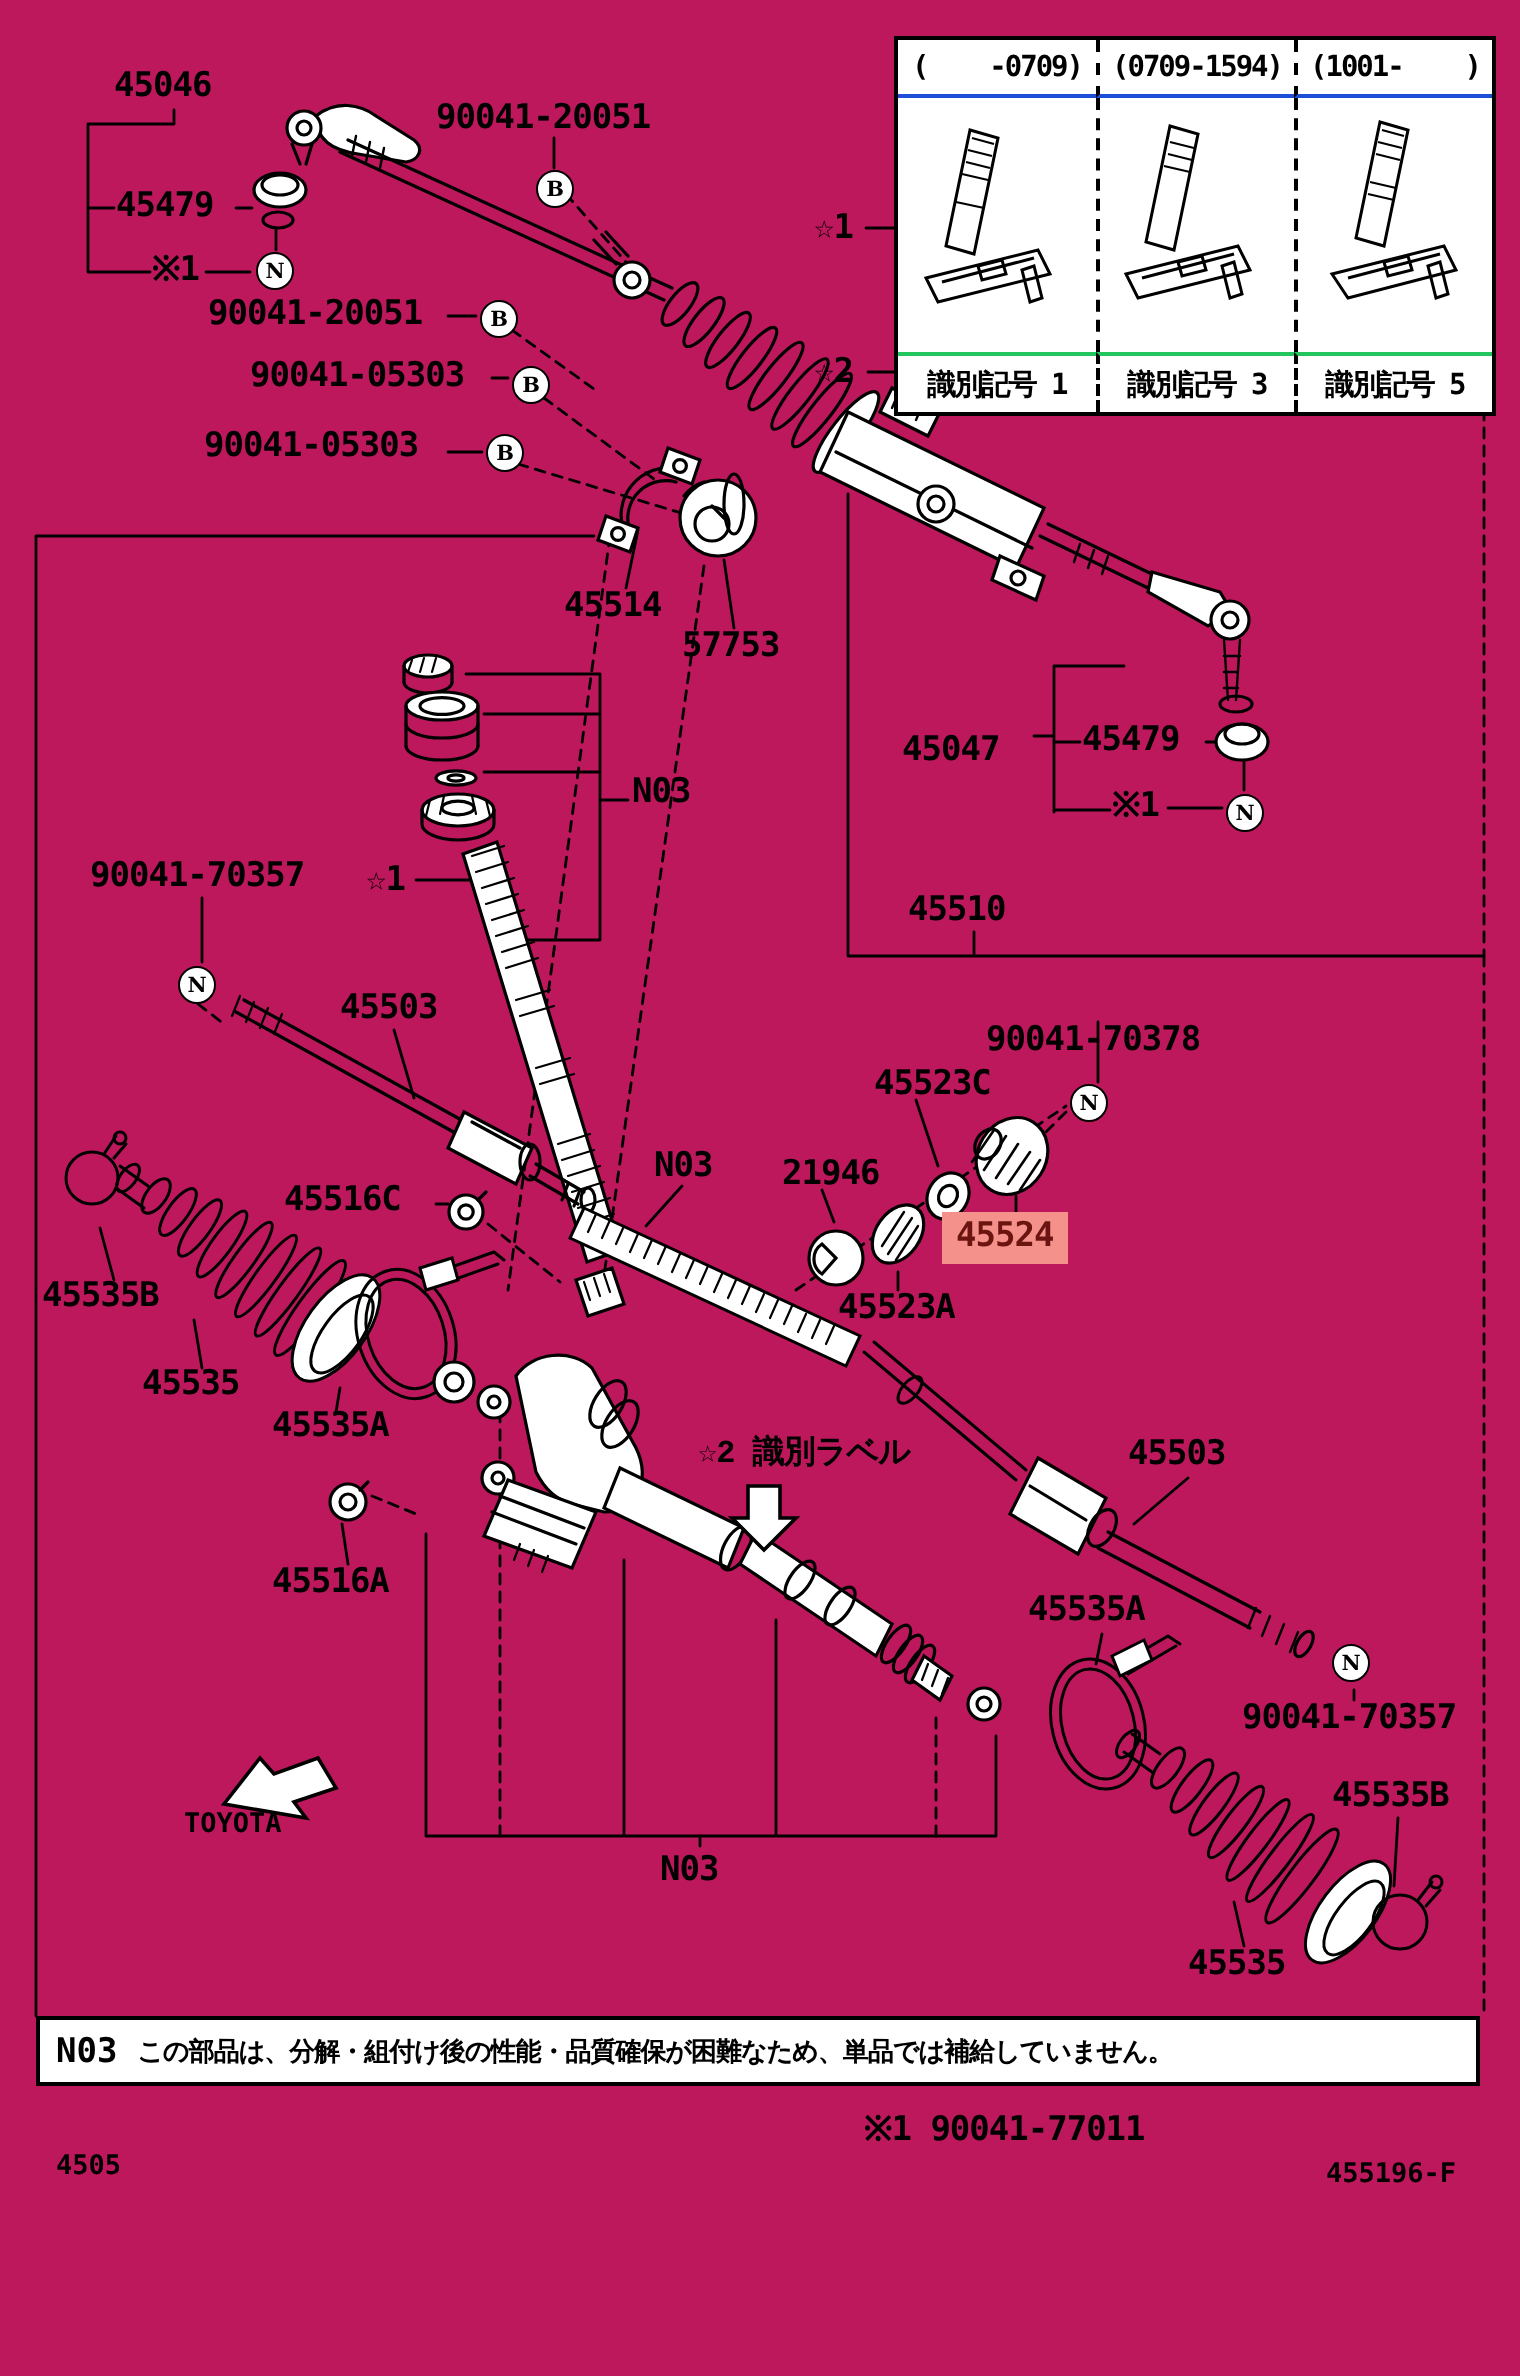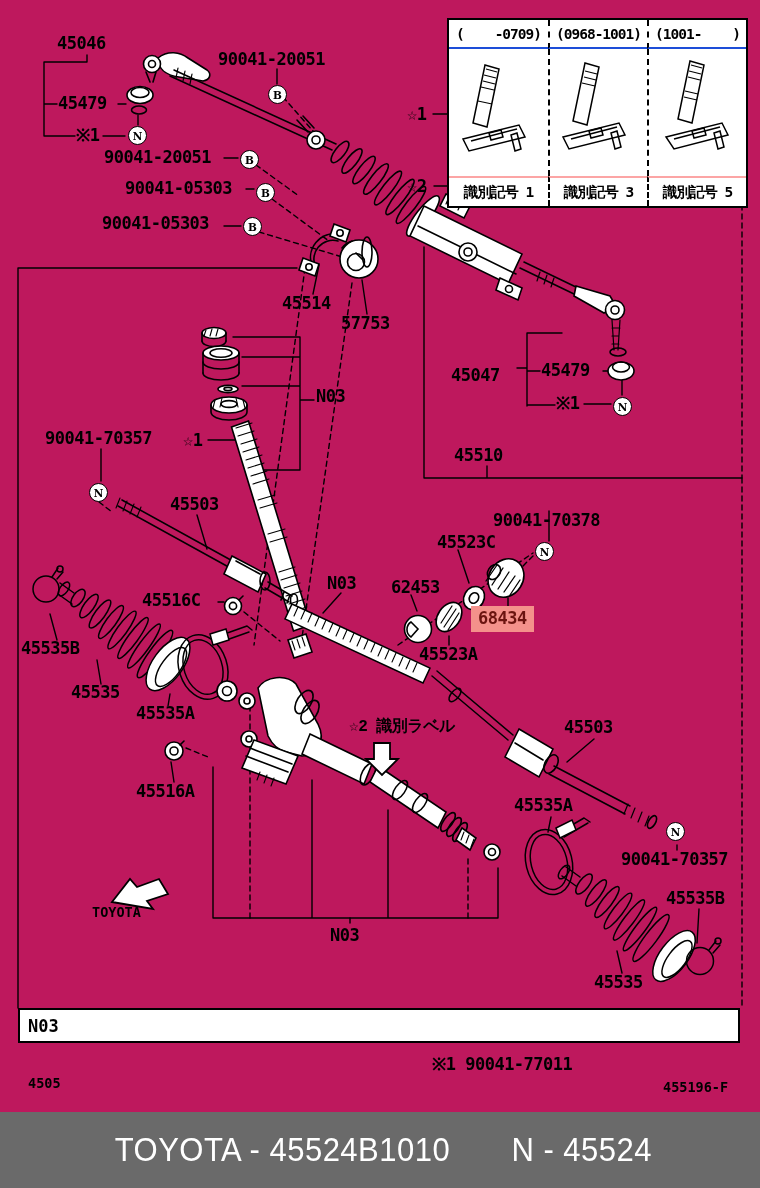--- a/index.html
+++ b/index.html
@@ -14,21 +14,21 @@
   .circ{position:absolute;z-index:3;width:17px;height:17px;border:1.7px solid #000;border-radius:50%;
         background:#fff;display:flex;align-items:center;justify-content:center;
         font:700 10.5px "DejaVu Serif",serif;}
   
   .vtable{position:absolute;left:447px;top:18px;width:297px;height:186px;z-index:2;
           border:2px solid #000;display:grid;grid-template-columns:1fr 1fr 1fr;
           grid-template-rows:29px 1fr 30px;background:#fff;}
   .vt-h{border-bottom:2px solid #1d4ed8;display:flex;align-items:center;justify-content:center;
         font:700 14.5px "DejaVu Sans Mono",monospace;white-space:pre;letter-spacing:-1px;}
   .vt-b{display:flex;align-items:center;justify-content:center;}
-  .vt-f{border-top:2px solid #fca5a5;display:flex;align-items:center;justify-content:center;
+  .vt-f{border-top:2px solid #22c55e;display:flex;align-items:center;justify-content:center;
         font:700 14.5px "DejaVu Sans Mono",sans-serif;white-space:pre;letter-spacing:-1px;}
   .cb{border-left:2px dashed #000;}
   
   .notebox{position:absolute;left:18px;top:1008px;width:722px;height:35px;z-index:3;
            border:2px solid #000;box-sizing:border-box;background:#fff;
            display:flex;align-items:center;gap:10px;padding:0 8px;}
   .notebox .code{font:700 17px "DejaVu Sans Mono",monospace;}
   .notebox .txt{font:700 13px "DejaVu Sans Mono",sans-serif;letter-spacing:-0.5px;white-space:nowrap;}
   .footnote{position:absolute;left:432px;top:1052px;z-index:3;font:700 17px "DejaVu Sans Mono",monospace;letter-spacing:-0.5px;}
   
@@ -307,22 +307,22 @@
   <div class="lbl" style="left:541px;top:362px">45479</div>
   <div class="lbl" style="left:556px;top:395px">※1</div>
   <div class="lbl" style="left:454px;top:447px">45510</div>
   <div class="lbl" style="left:316px;top:388px">N03</div>
   <div class="lbl" style="left:45px;top:430px">90041-70357</div>
   <div class="lbl" style="left:183px;top:432px">☆1</div>
   <div class="lbl" style="left:170px;top:496px">45503</div>
   <div class="lbl" style="left:493px;top:512px">90041-70378</div>
   <div class="lbl" style="left:437px;top:534px">45523C</div>
   <div class="lbl" style="left:327px;top:575px">N03</div>
-  <div class="lbl" style="left:391px;top:579px">62453</div>
-  <div class="lbl hl" style="left:471px;top:606px">68434</div>
+  <div class="lbl" style="left:391px;top:579px">21946</div>
+  <div class="lbl hl" style="left:471px;top:606px">45524</div>
   <div class="lbl" style="left:419px;top:646px">45523A</div>
   <div class="lbl" style="left:142px;top:592px">45516C</div>
   <div class="lbl" style="left:21px;top:640px">45535B</div>
   <div class="lbl" style="left:71px;top:684px">45535</div>
   <div class="lbl" style="left:136px;top:705px">45535A</div>
   <div class="lbl" style="left:136px;top:783px">45516A</div>
   <div class="lbl jp" style="left:349px;top:719px">☆2 識別ラベル</div>
   <div class="lbl" style="left:564px;top:719px">45503</div>
   <div class="lbl" style="left:514px;top:797px">45535A</div>
   <div class="lbl" style="left:621px;top:851px">90041-70357</div>
@@ -339,21 +339,21 @@
   <div class="circ" style="left:613px;top:397px">N</div>
   <div class="circ" style="left:89px;top:483px">N</div>
   <div class="circ" style="left:535px;top:542px">N</div>
   <div class="circ" style="left:666px;top:822px">N</div>
 
   <div class="lbl" style="left:407px;top:106px">☆1</div>
   <div class="lbl" style="left:407px;top:178px">☆2</div>
 
   <div class="vtable">
     <div class="vt-h">(    -0709)</div>
-    <div class="vt-h cb">(0968-1001)</div>
+    <div class="vt-h cb">(0709-1594)</div>
     <div class="vt-h cb">(1001-    )</div>
     <div class="vt-b">
       <svg width="96" height="122" viewBox="0 0 96 120" fill="none" stroke="#000" stroke-width="1.5">
           <polygon points="34,12 48,16 36,74 22,70" fill="#fff"></polygon>
           <path d="M35,16 L46,19 M33,22 L45,25 M32,28 L44,31 M30,34 L43,37 M27,48 L41,51" stroke-width="1.1"></path>
           <polygon points="12,86 68,72 74,84 18,98" fill="#fff"></polygon>
           <path d="M20,88 L66,76"></path>
           <polygon points="38,80 50,77 52,84 40,87"></polygon>
           <polygon points="60,82 66,80 70,96 64,98"></polygon>
         </svg>
@@ -378,24 +378,21 @@
           <polygon points="64,80 70,78 74,94 68,96"></polygon>
         </svg>
     </div>
     <div class="vt-f">識別記号 1</div>
     <div class="vt-f cb">識別記号 3</div>
     <div class="vt-f cb">識別記号 5</div>
   </div>
 
   <div class="notebox">
     <span class="code">N03</span>
+    <span class="txt jp">この部品は、分解・組付け後の性能・品質確保が困難なため、単品では補給していません。</span>
   </div>
 
   <div class="footnote">※1 90041-77011</div>
   <div class="lbl sm" style="left:28px;top:1077px">4505</div>
   <div class="lbl sm" style="left:663px;top:1081px">455196-F</div>
 
-  <div class="footerbar">
-    <span>TOYOTA - 45524B1010</span>
-    <span>N - 45524</span>
-  </div>
 
 </div>
 
 </body></html>

